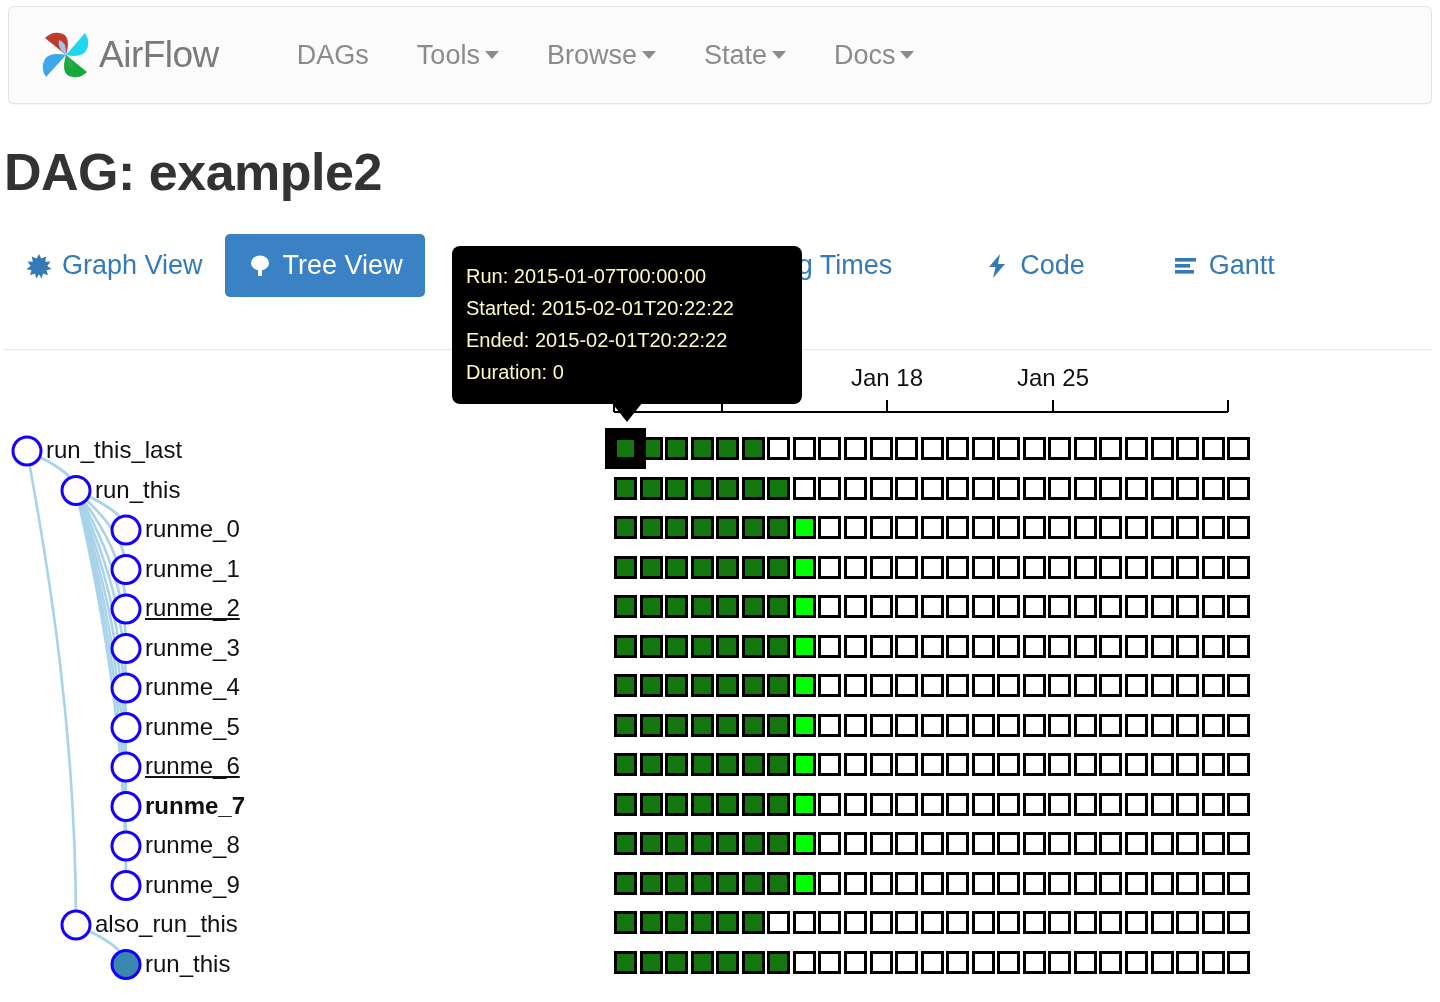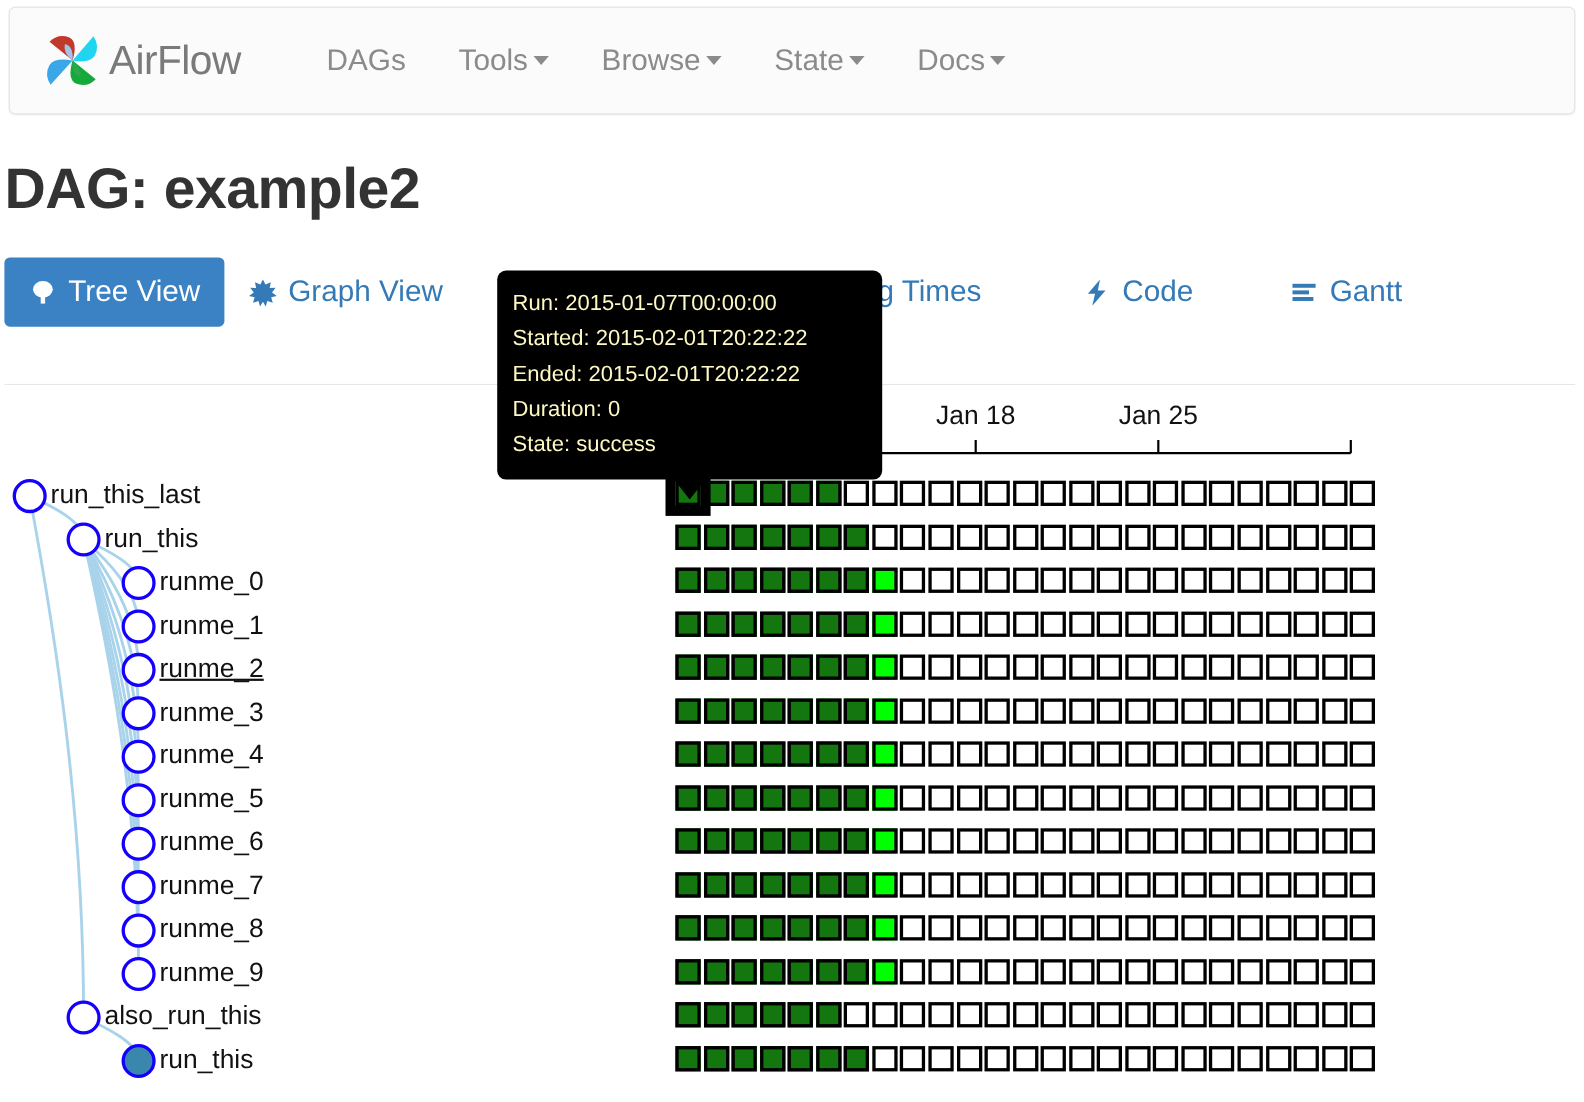--- a/index.html
+++ b/index.html
@@ -195,36 +195,36 @@
     <a class="nav-item" href="#"><span>Tools</span><span class="caret"></span></a>
     <a class="nav-item" href="#"><span>Browse</span><span class="caret"></span></a>
     <a class="nav-item" href="#"><span>State</span><span class="caret"></span></a>
     <a class="nav-item" href="#"><span>Docs</span><span class="caret"></span></a>
   </div>
 </div>
 
 <div class="page-title">DAG: example2</div>
 
 <div class="tabs">
+  <a class="tab" href="#">
+    <span class="tab-icon">
+      <svg width="26" height="26" viewBox="0 0 26 26">
+          <path d="M13 1 L15.3 5.6 L20.2 3.6 L19.2 8.8 L24.5 8.6 L21.3 12.9 L25.6 16 L20.5 17.2 L22 22.2 L17 20.6 L15.6 25.6 L13 21.3 L10.4 25.6 L9 20.6 L4 22.2 L5.5 17.2 L0.4 16 L4.7 12.9 L1.5 8.6 L6.8 8.8 L5.8 3.6 L10.7 5.6 Z" fill="#337ab7"></path>
+        </svg>
+    </span>
+    <span>Graph View</span>
+  </a>
   <a class="tab active" href="#">
     <span class="tab-icon">
       <svg width="26" height="26" viewBox="0 0 26 26">
           <ellipse cx="13" cy="10" rx="9" ry="7.5" fill="#ffffff"></ellipse>
           <rect x="11" y="14" width="4" height="9" fill="#ffffff"></rect>
         </svg>
     </span>
     <span>Tree View</span>
-  </a>
-  <a class="tab" href="#">
-    <span class="tab-icon">
-      <svg width="26" height="26" viewBox="0 0 26 26">
-          <path d="M13 1 L15.3 5.6 L20.2 3.6 L19.2 8.8 L24.5 8.6 L21.3 12.9 L25.6 16 L20.5 17.2 L22 22.2 L17 20.6 L15.6 25.6 L13 21.3 L10.4 25.6 L9 20.6 L4 22.2 L5.5 17.2 L0.4 16 L4.7 12.9 L1.5 8.6 L6.8 8.8 L5.8 3.6 L10.7 5.6 Z" fill="#337ab7"></path>
-        </svg>
-    </span>
-    <span>Graph View</span>
   </a>
   <a class="tab" href="#" style="margin-left:234px">
     <span class="tab-icon">
       <svg width="26" height="26" viewBox="0 0 26 26">
           <circle cx="13" cy="13" r="11" fill="none" stroke="#337ab7" stroke-width="2.5"></circle>
           <path d="M13 6 L13 13 L18 15.5" fill="none" stroke="#337ab7" stroke-width="2.5"></path>
         </svg>
     </span>
     <span>Landing Times</span>
   </a>
@@ -281,22 +281,22 @@
     </svg>
   <div id="tree-nodes">
       <div class="node-label" style="left: 46px; top: 76px;">run_this_last</div>
       <div class="node-label" style="left: 95px; top: 115.5px;">run_this</div>
       <div class="node-label" style="left: 145px; top: 155px;">runme_0</div>
       <div class="node-label" style="left: 145px; top: 194.5px;">runme_1</div>
       <div class="node-label" style="left: 145px; top: 234px; text-decoration: underline;">runme_2</div>
       <div class="node-label" style="left: 145px; top: 273.5px; text-align: center;">runme_3</div>
       <div class="node-label" style="left: 145px; top: 313px;">runme_4</div>
       <div class="node-label" style="left: 145px; top: 352.5px;">runme_5</div>
-      <div class="node-label" style="left: 145px; top: 392px;">runme_6</div>
-      <div class="node-label" style="left: 145px; top: 431.5px;">runme_7</div>
+      <div class="node-label" style="left: 145px; top: 392px; text-decoration: underline;">runme_6</div>
+      <div class="node-label" style="left: 145px; top: 431.5px; font-weight: bold;">runme_7</div>
       <div class="node-label" style="left: 145px; top: 471px;">runme_8</div>
       <div class="node-label" style="left: 145px; top: 510.5px;">runme_9</div>
       <div class="node-label" style="left: 95px; top: 550px;">also_run_this</div>
       <div class="node-label" style="left: 145px; top: 589.5px;">run_this</div>
     </div>
 </div>
 
 <div class="grid-area">
   <svg class="axis-svg" id="axis-svg" width="840" height="60">
       <path d="M14,52 L628,52" stroke="#000" stroke-width="2" fill="none"></path>
@@ -690,15 +690,14 @@
         <div class="sq" style="left: 627.2px; top: 0px;"></div>
       </div>
     </div>
 </div>
 
 <div class="tooltip">
   <div class="tooltip-line">Run: 2015-01-07T00:00:00</div>
   <div class="tooltip-line">Started: 2015-02-01T20:22:22</div>
   <div class="tooltip-line">Ended: 2015-02-01T20:22:22</div>
   <div class="tooltip-line">Duration: 0</div>
-  <div class="tooltip-line">State: success</div>
   <div class="tooltip-arrow"></div>
 </div>
 
 </body></html>

